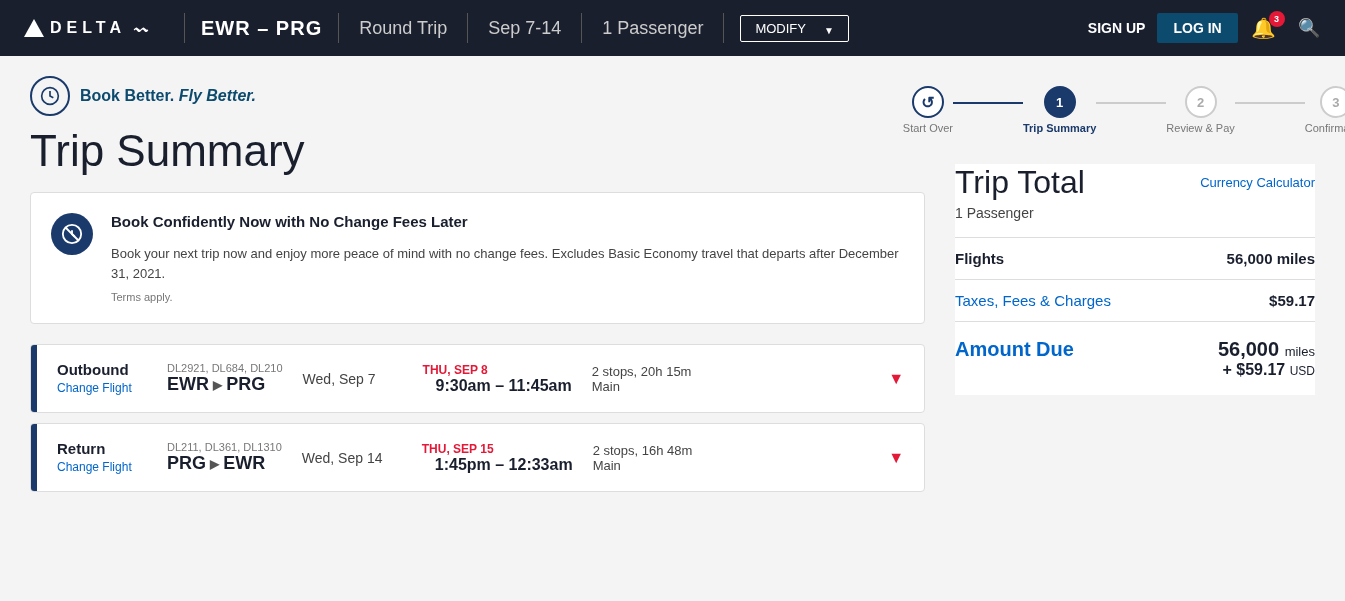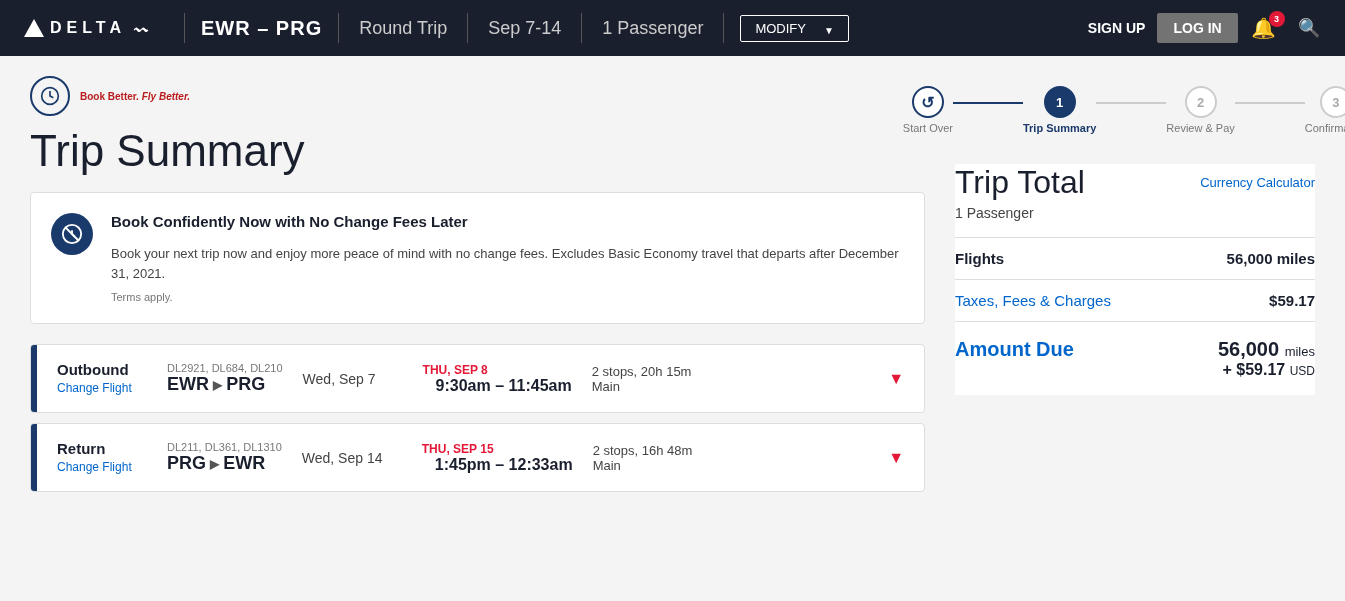--- a/index.html
+++ b/index.html
@@ -66,21 +66,21 @@
     .topnav .signup-btn {
       color: white;
       background: transparent;
       border: none;
       font-size: 14px;
       font-weight: bold;
       cursor: pointer;
       margin-right: 12px;
     }
     .topnav .login-btn {
-      background: #737373;
+      background: #0c4a6e;
       color: white;
       border: none;
       font-size: 14px;
       font-weight: bold;
       padding: 7px 16px;
       cursor: pointer;
       border-radius: 2px;
     }
     .topnav .bell-badge {
       position: absolute;
@@ -127,23 +127,23 @@
     .book-better-banner .bb-icon {
       width: 40px; height: 40px;
       border-radius: 50%;
       border: 2px solid #1a3a6b;
       display: flex; align-items: center; justify-content: center;
       color: #1a3a6b;
       font-size: 18px;
       flex-shrink: 0;
     }
     .book-better-banner .bb-text {
-      font-size: 10px;
-      font-weight: bold;
-      color: #b91c1c;
+      font-size: 16px;
+      font-weight: bold;
+      color: #0c4a6e;
     }
 
     .page-title {
       font-size: 44px;
       color: #1a1f2e;
       font-weight: 300;
       margin: 8px 0 16px 0;
     }
 
     

